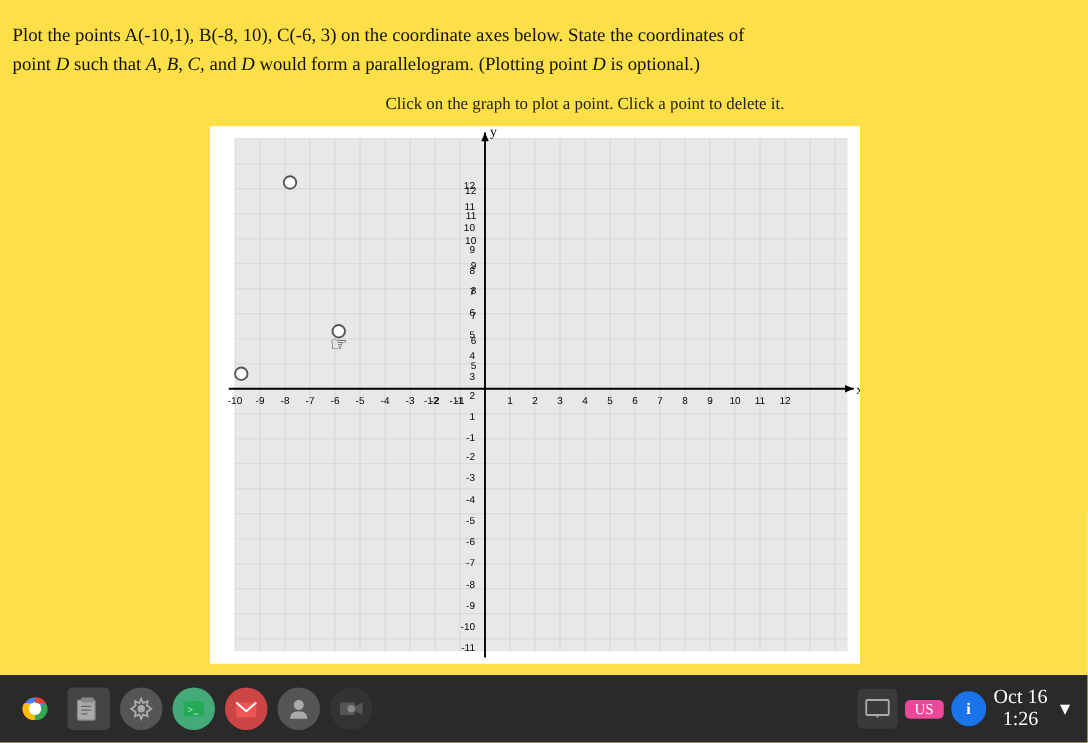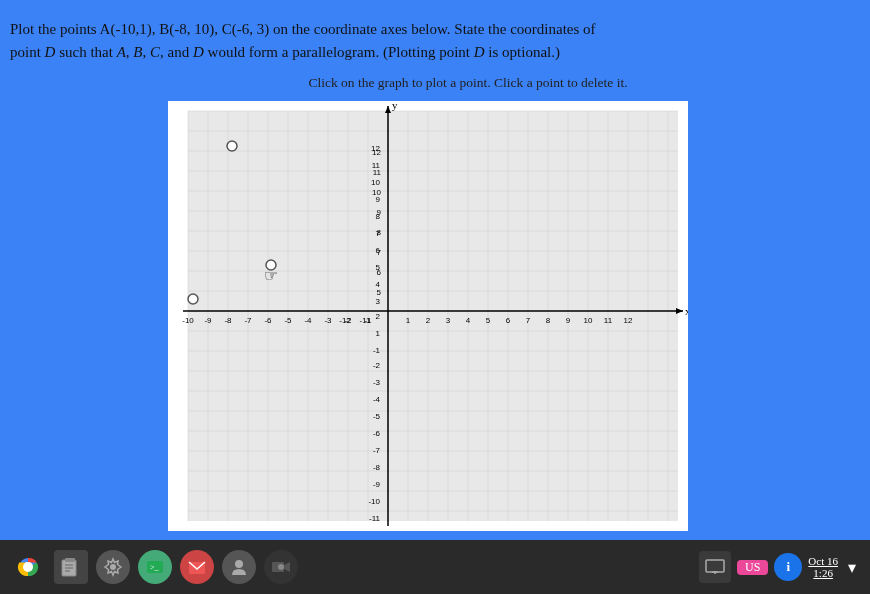--- a/index.html
+++ b/index.html
@@ -7,21 +7,21 @@
       width: 870px;
       height: 594px;
       background: #f0f0f0;
       font-family: 'Times New Roman', serif;
       overflow: hidden;
       position: relative;
     }
 
     
     .main-content {
-      background: #3b82f6;
+      background: #fde047;
       width: 870px;
       height: 540px;
       padding: 18px 24px 10px 10px;
       position: relative;
     }
 
     .problem-text {
       font-size: 15px;
       line-height: 1.5;
       color: #111;
@@ -339,21 +339,21 @@
     </div>
 
     <div class="us-badge">
       <span>US</span>
     </div>
 
     <div class="info-icon">
       <span>i</span>
     </div>
 
-    <div style="color:white;font-size:11px;display:flex;flex-direction:column;align-items:center;text-decoration:underline;">
+    <div style="color:white;font-size:16px;display:flex;flex-direction:column;align-items:center;">
       <span>Oct 16</span>
       <span>1:26</span>
     </div>
 
     <div style="color:white;font-size:16px;padding:0 4px;">
       ▾
     </div>
   </div>
 </div>
 

